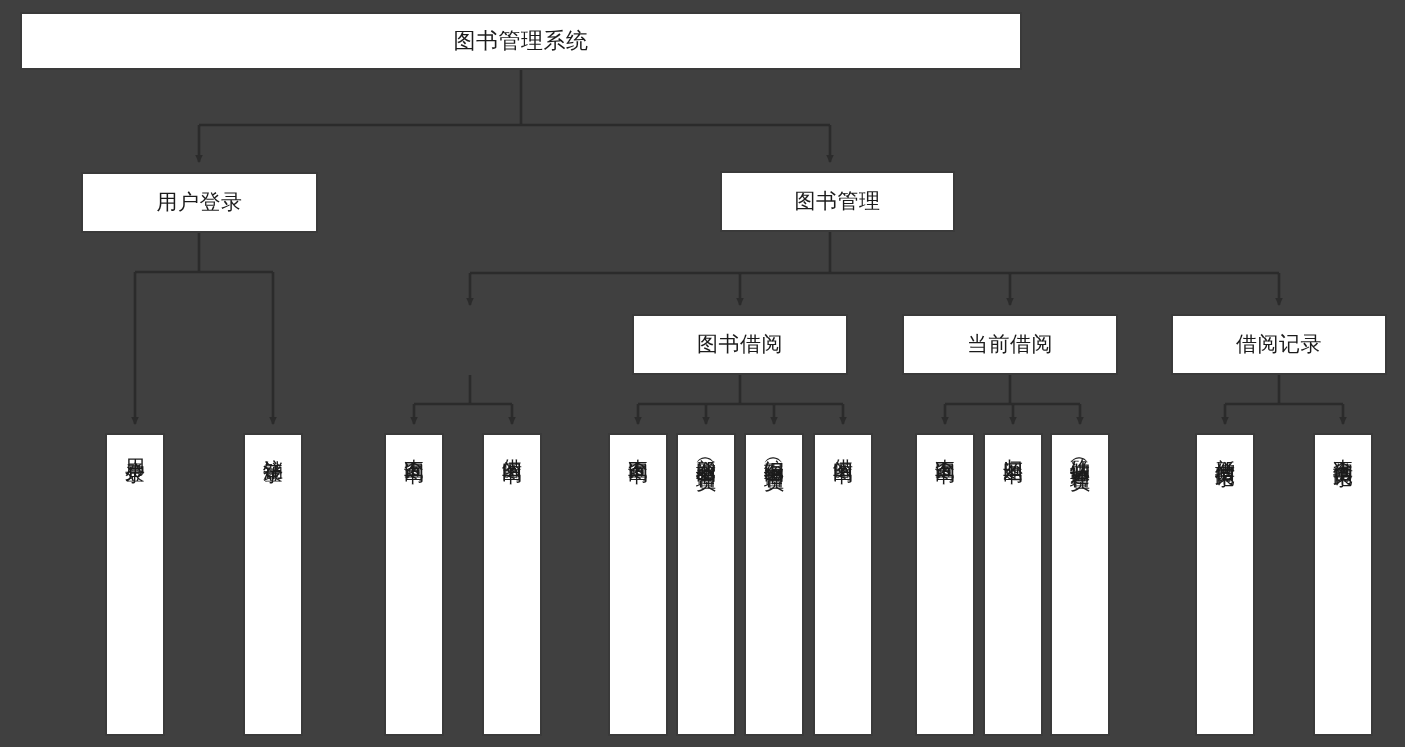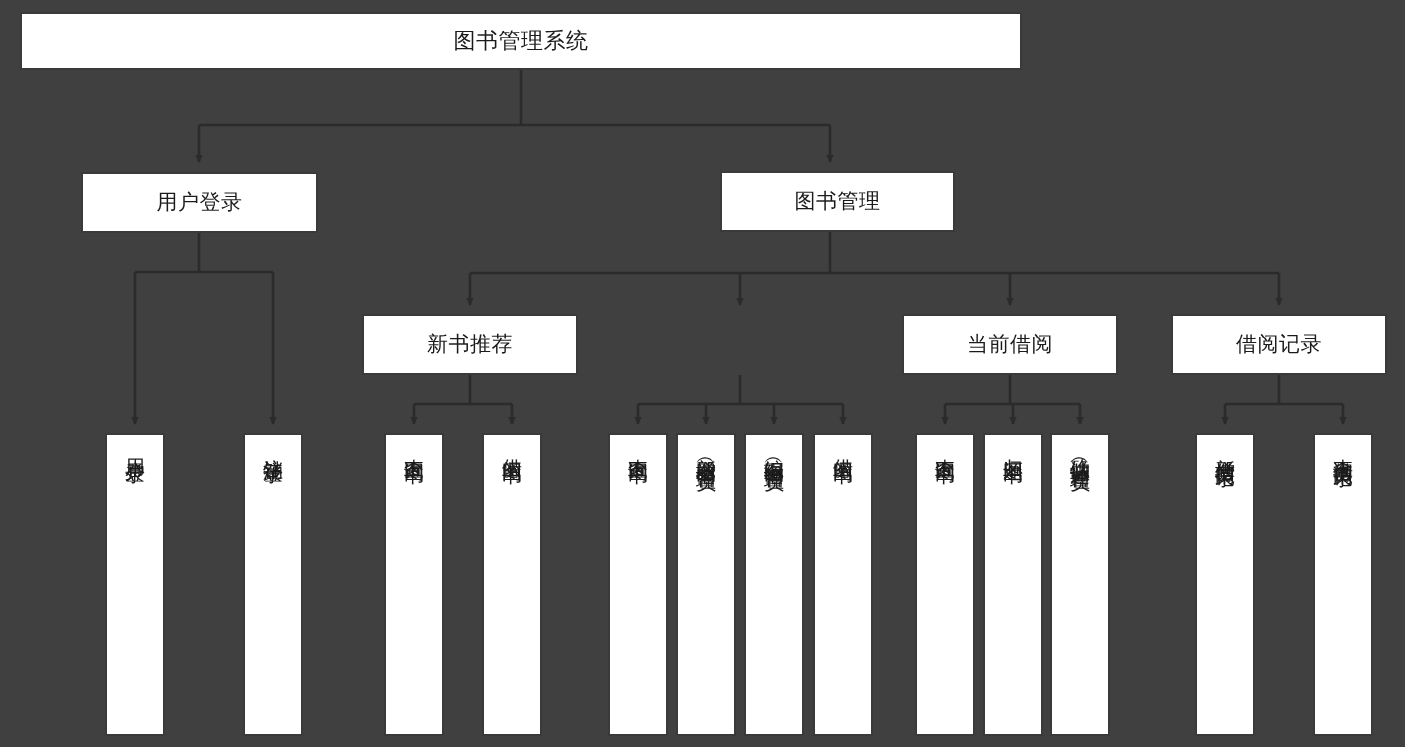--- a/index.html
+++ b/index.html
@@ -131,22 +131,22 @@
     <span class="node-label">图书管理系统</span>
   </div>
 
   <div class="node horiz" style="left:81px; top:172px; width:237px; height:61px;">
     <span class="node-label">用户登录</span>
   </div>
   <div class="node horiz" style="left:712px; top:171px; width:235px; height:61px;margin-left:8px;">
     <span class="node-label">图书管理</span>
   </div>
 
-  <div class="node horiz" style="left:362px; top:314px; width:216px; height:61px;">
-    <span class="node-label">新书推荐</span>
+  <div class="node horiz" style="left:632px; top:314px; width:216px; height:61px;">
+    <span class="node-label">图书借阅</span>
   </div>
   <div class="node horiz" style="left:1171px; top:314px; width:216px; height:61px;">
     <span class="node-label">借阅记录</span>
   </div>
   <div class="node horiz" style="left:902px; top:314px; width:216px; height:61px;">
     <span class="node-label">当前借阅</span>
   </div>
 
   <div class="node vert" style="left:105px; top:433px; width:60px; height:303px;">
     <span class="node-label">用户登录</span>

